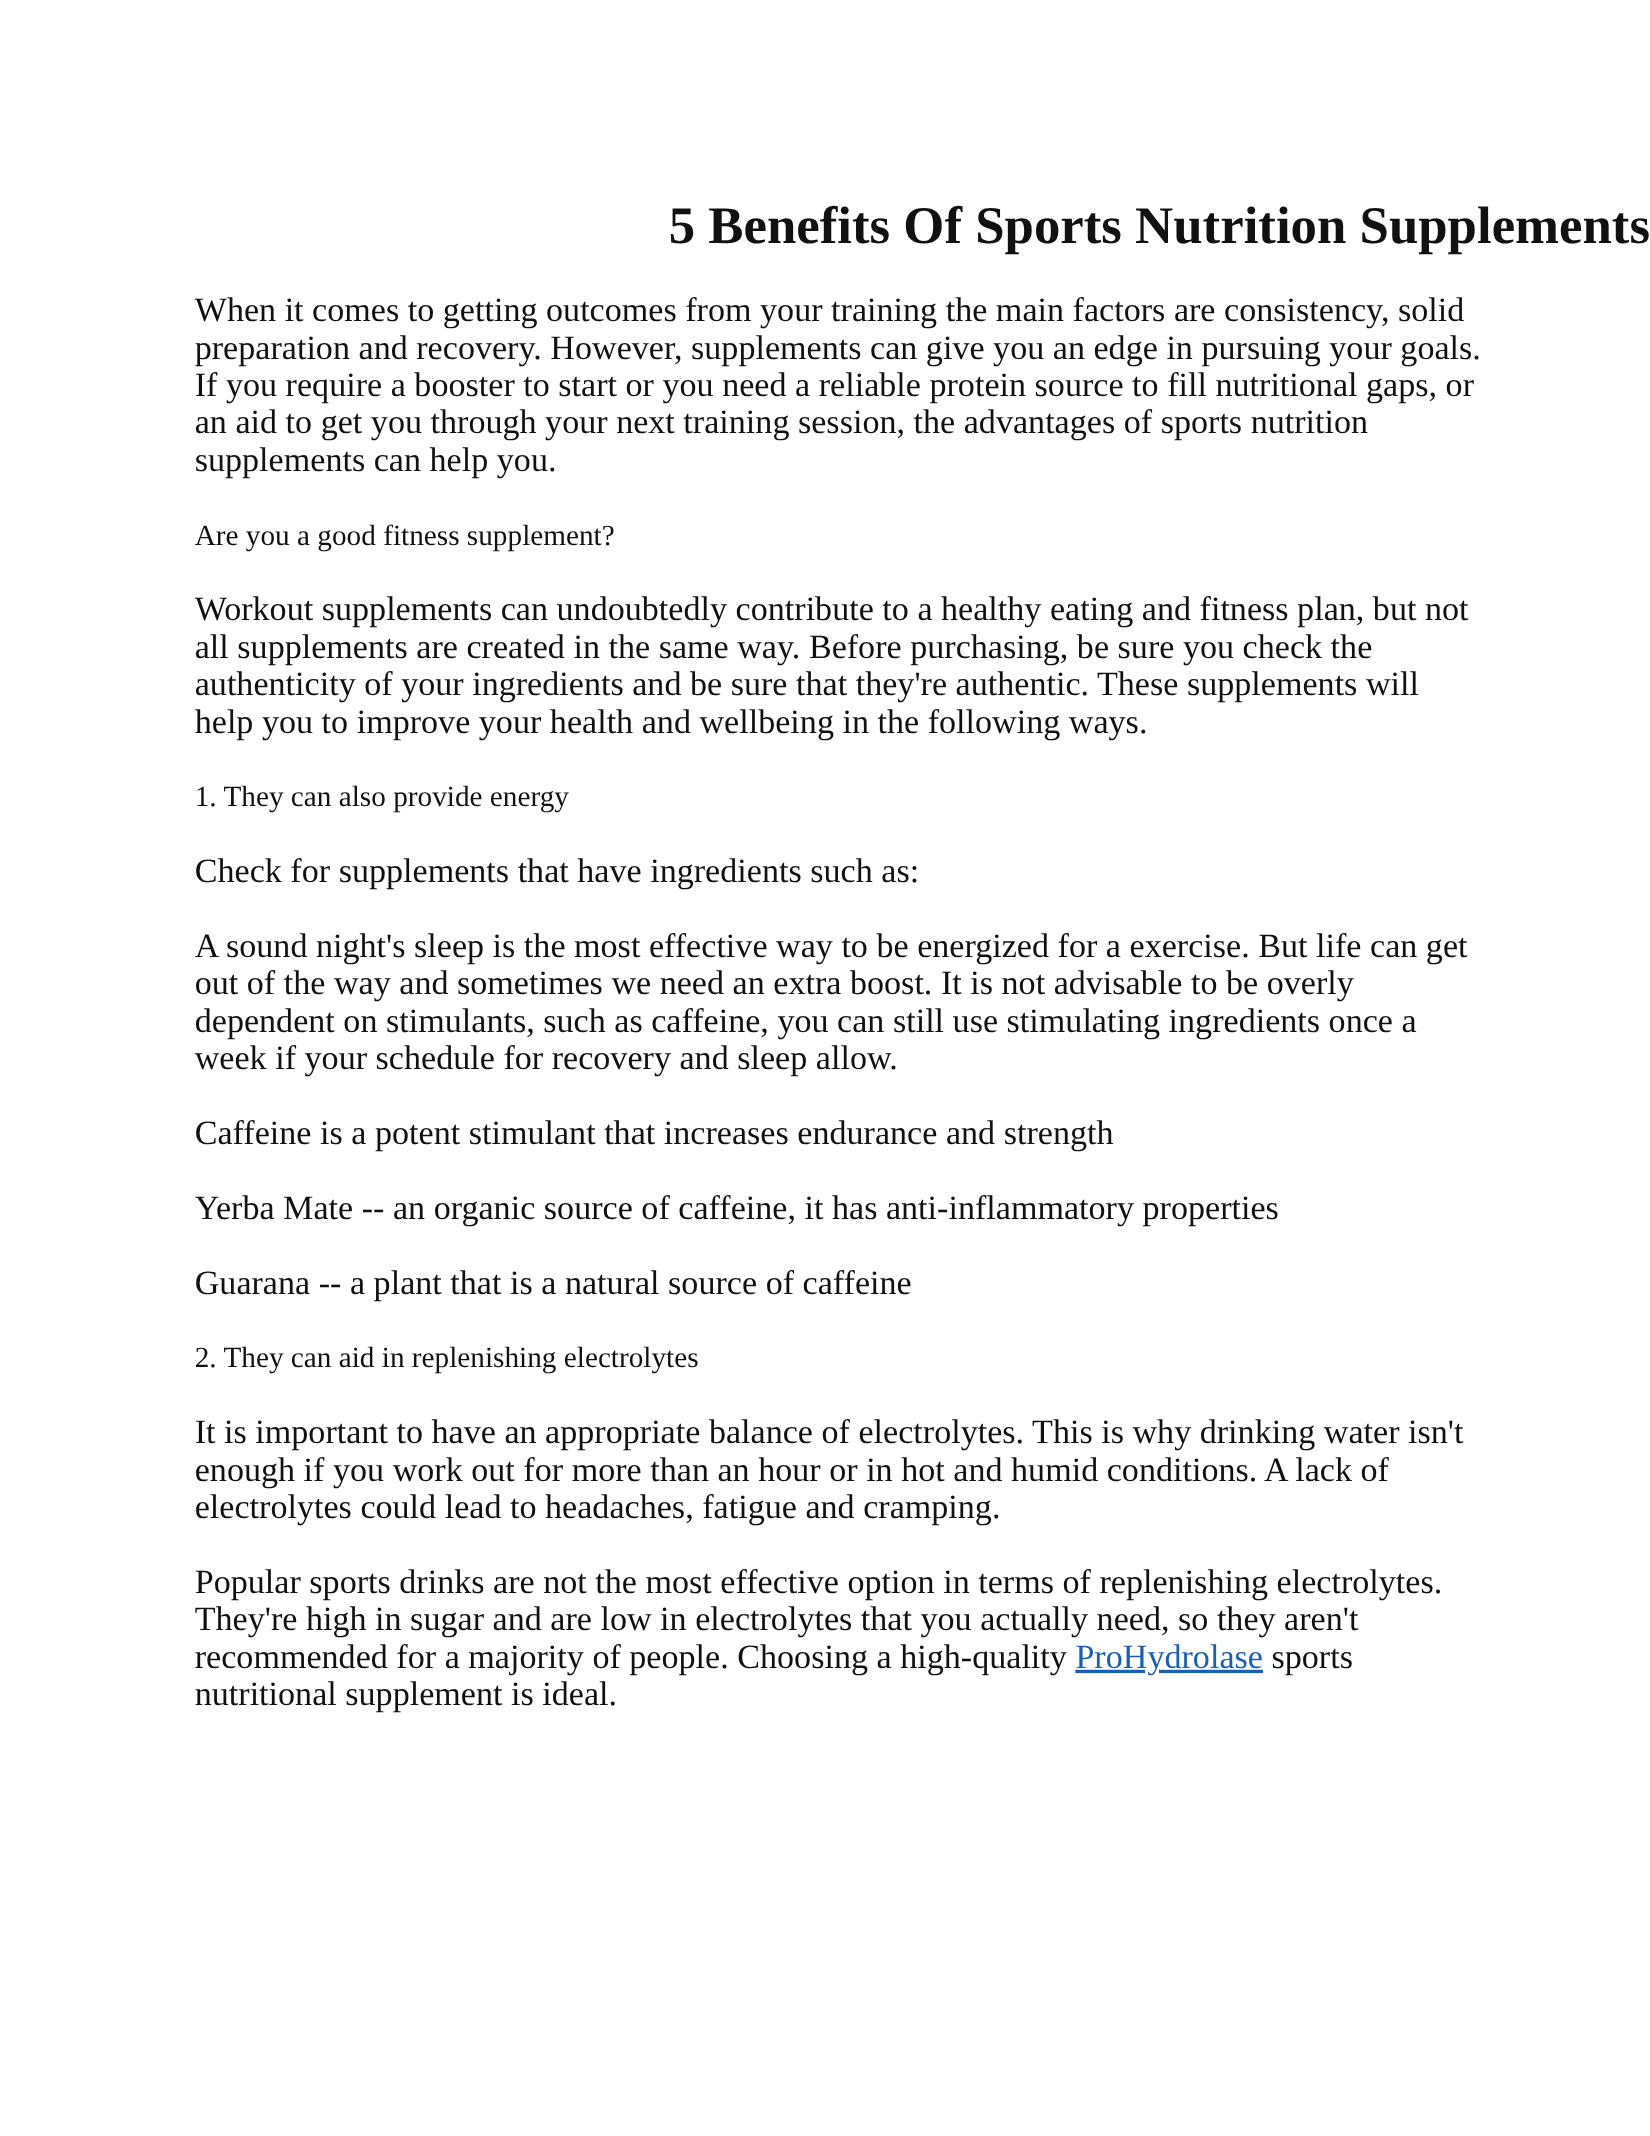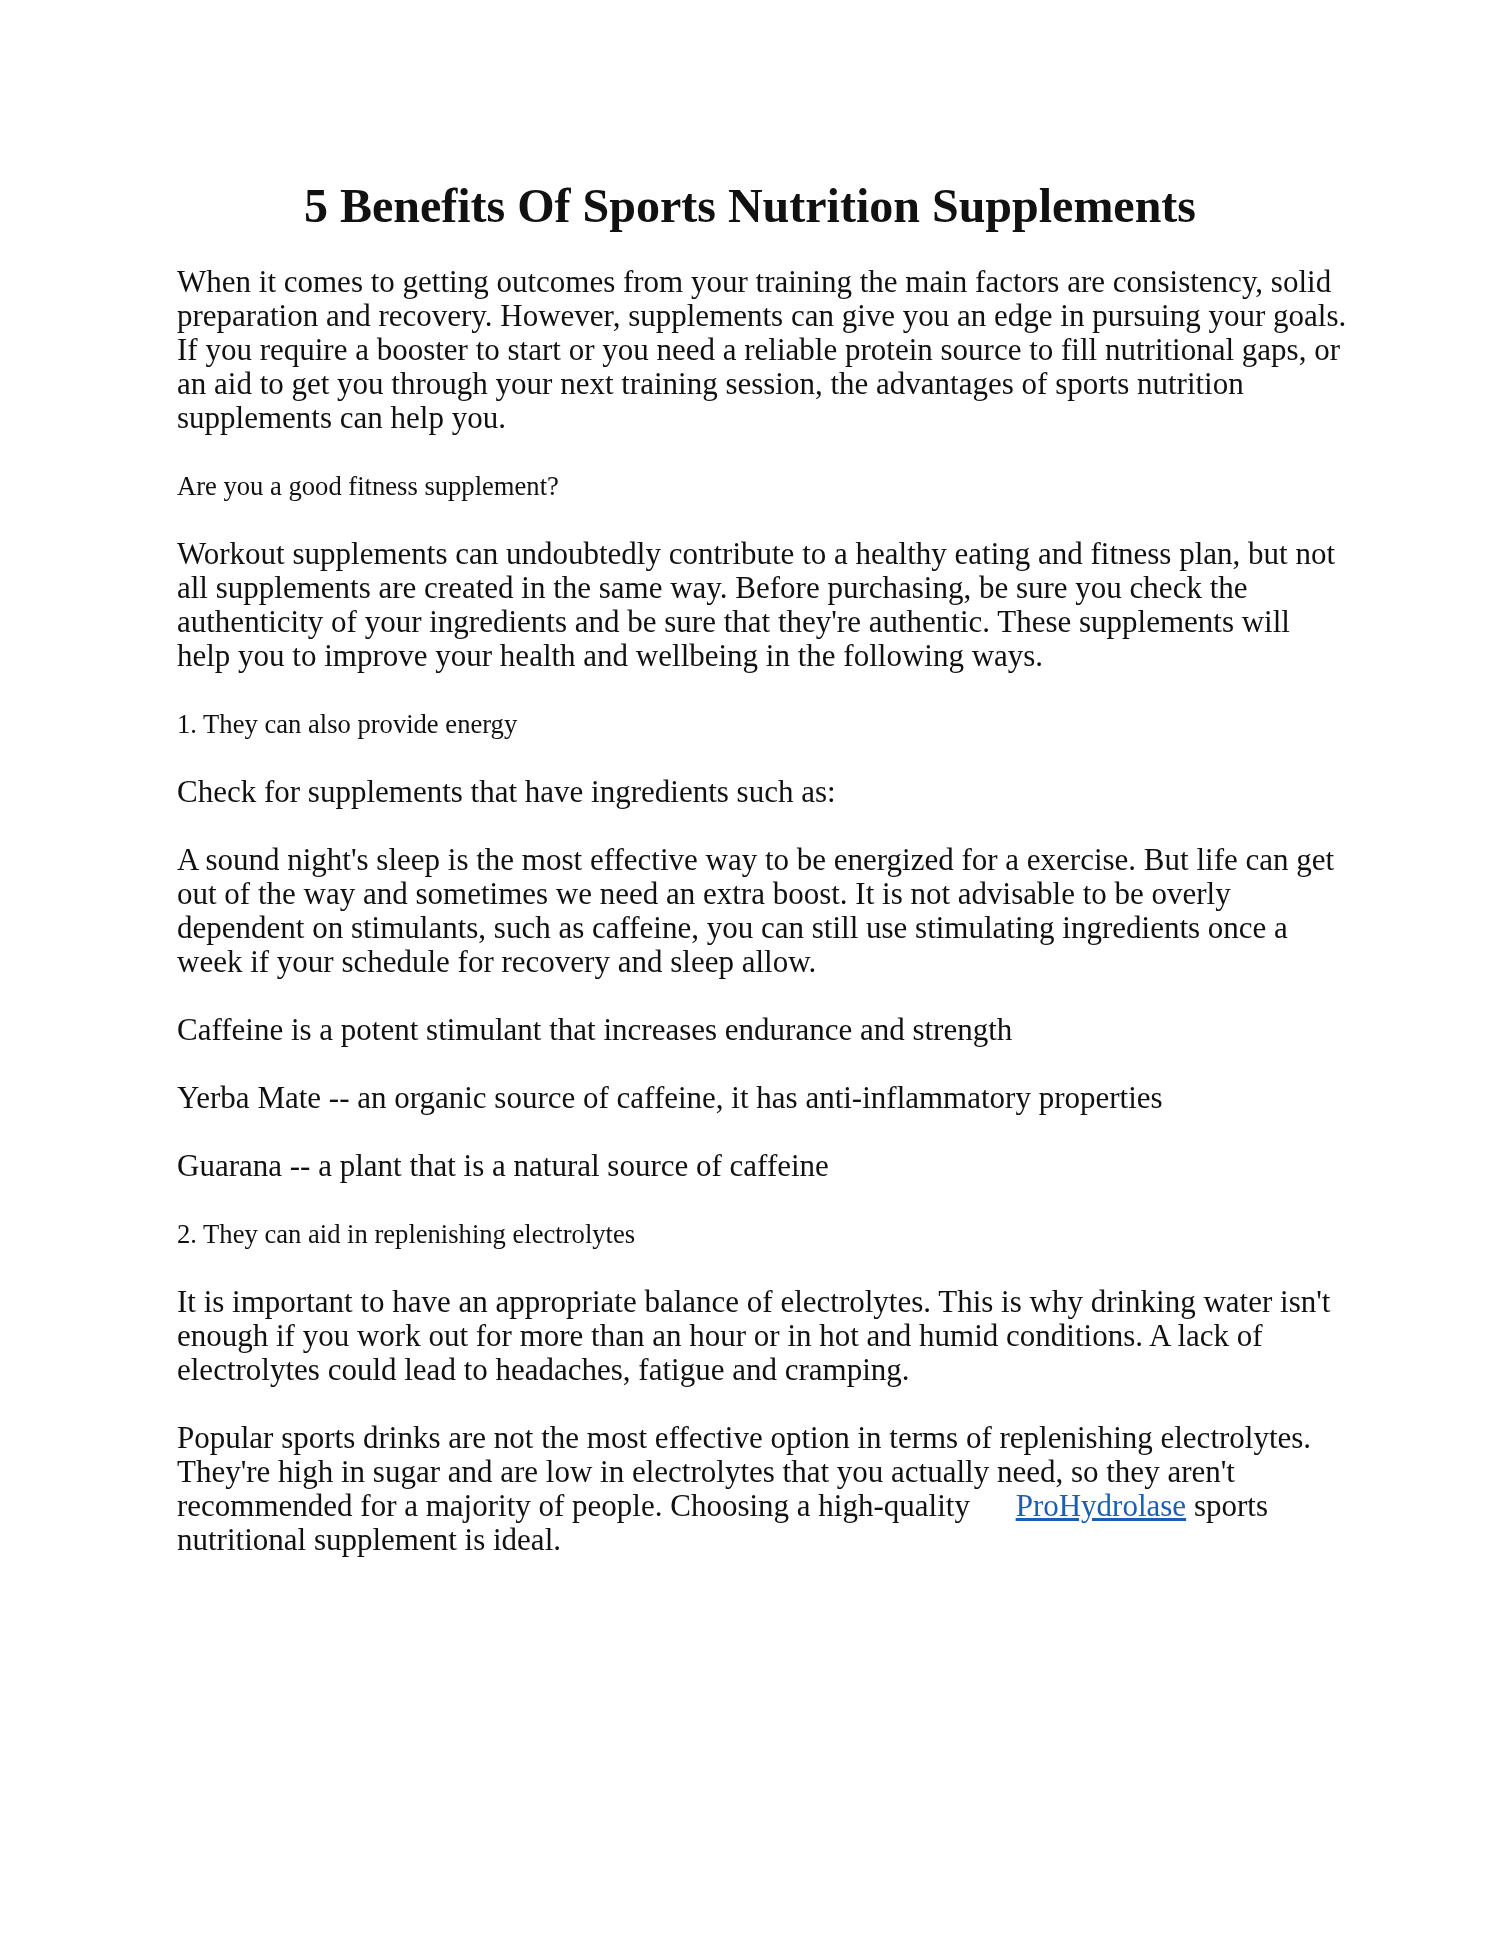--- a/index.html
+++ b/index.html
@@ -20,21 +20,21 @@
       left: 0;
       top: 0;
       width: 1500px;
       height: 1942px;
     }
     .title {
       position: absolute;
       left: 0;
       top: 176px;
       width: 1500px;
-      text-align: center;
+      text-align: right;
       font-size: 48px;
       font-weight: bold;
       line-height: 60px;
       margin: 0;
       letter-spacing: 0px;
     }
     .content {
       position: absolute;
       left: 177px;
       top: 265px;
@@ -48,21 +48,20 @@
     .heading {
       font-size: 26.6px;
       line-height: 34px;
       font-weight: normal;
       margin: 0 0 34px 0;
     }
     .link {
       color: #1a5fb4;
       text-decoration: underline;
       cursor: pointer;
-      margin-left: 38px;
     }
   </style>
 </head>
 <body>
 
 <div class="page">
   <h1 class="title">5 Benefits Of Sports Nutrition Supplements</h1>
 
   <div class="content">
     <p class="para">When it comes to getting outcomes from your training the main factors are consistency, solid preparation and recovery. However, supplements can give you an edge in pursuing your goals. If you require a booster to start or you need a reliable protein source to fill nutritional gaps, or an aid to get you through your next training session, the advantages of sports nutrition supplements can help you.</p>

